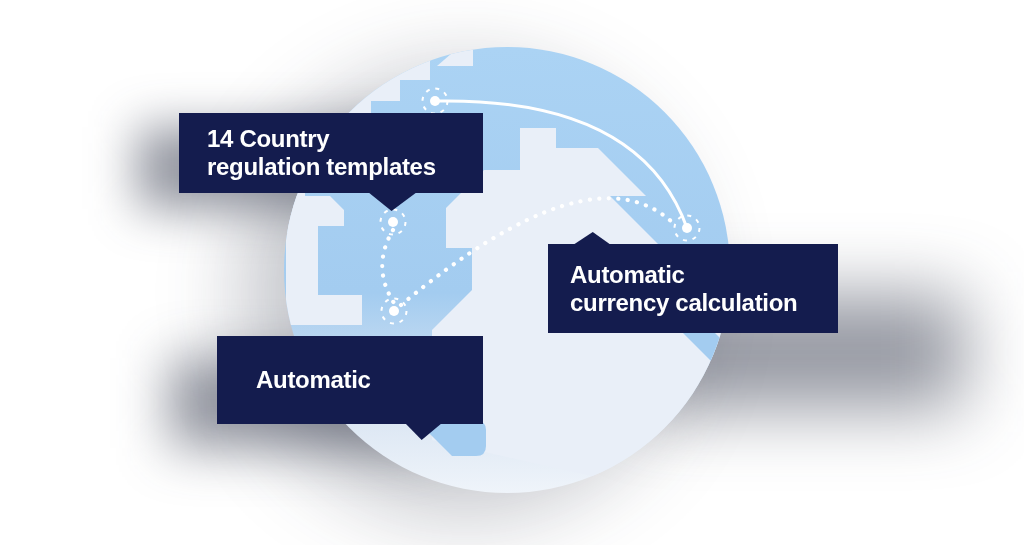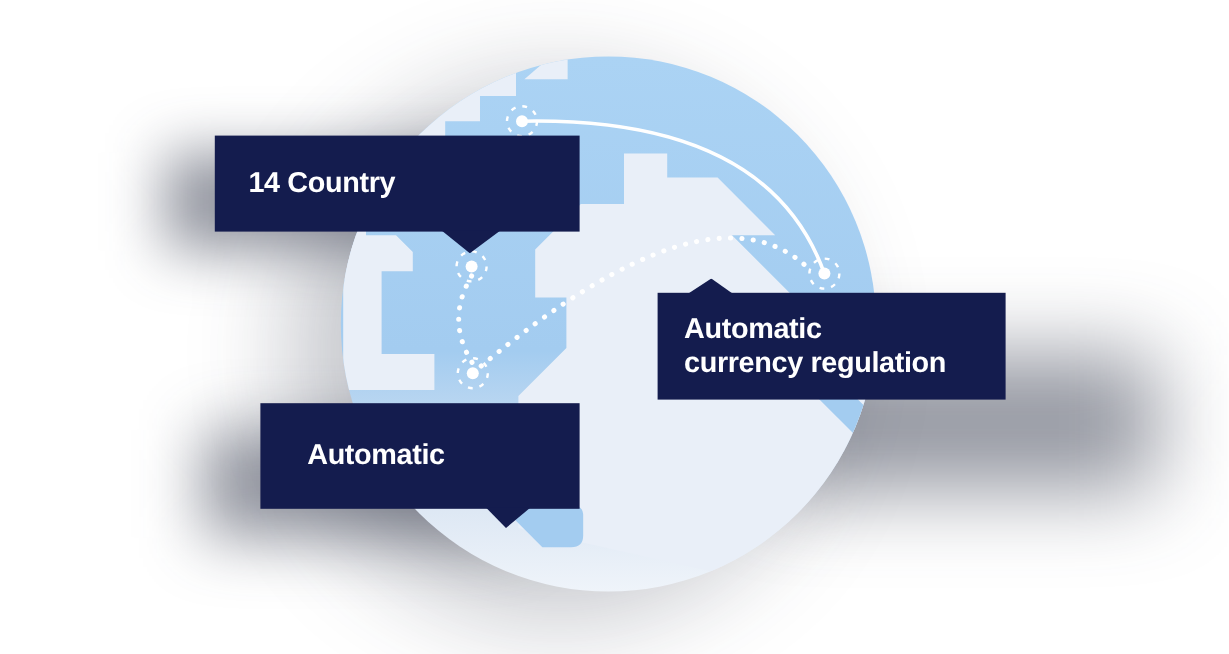--- a/index.html
+++ b/index.html
@@ -99,26 +99,27 @@
       <circle class="marker-ring" cx="393" cy="222" r="12.5"></circle>
     </g>
     <g>
       <circle class="marker-dot" cx="394" cy="311" r="5"></circle>
       <circle class="marker-ring" cx="394" cy="311" r="12.5"></circle>
     </g>
   </svg>
 
   <div class="callout" id="c1">
     <span class="line">14 Country</span>
+    <span class="line">regulation templates</span>
     <span class="tail down"></span>
   </div>
 
   <div class="callout" id="c2">
     <span class="line">Automatic</span>
-    <span class="line">currency regulation</span>
+    <span class="line">currency calculation</span>
     <span class="tail up"></span>
   </div>
 
   <div class="callout" id="c3">
     <span class="line">Automatic</span>
     <span class="tail down"></span>
   </div>
 
 </div>
 

